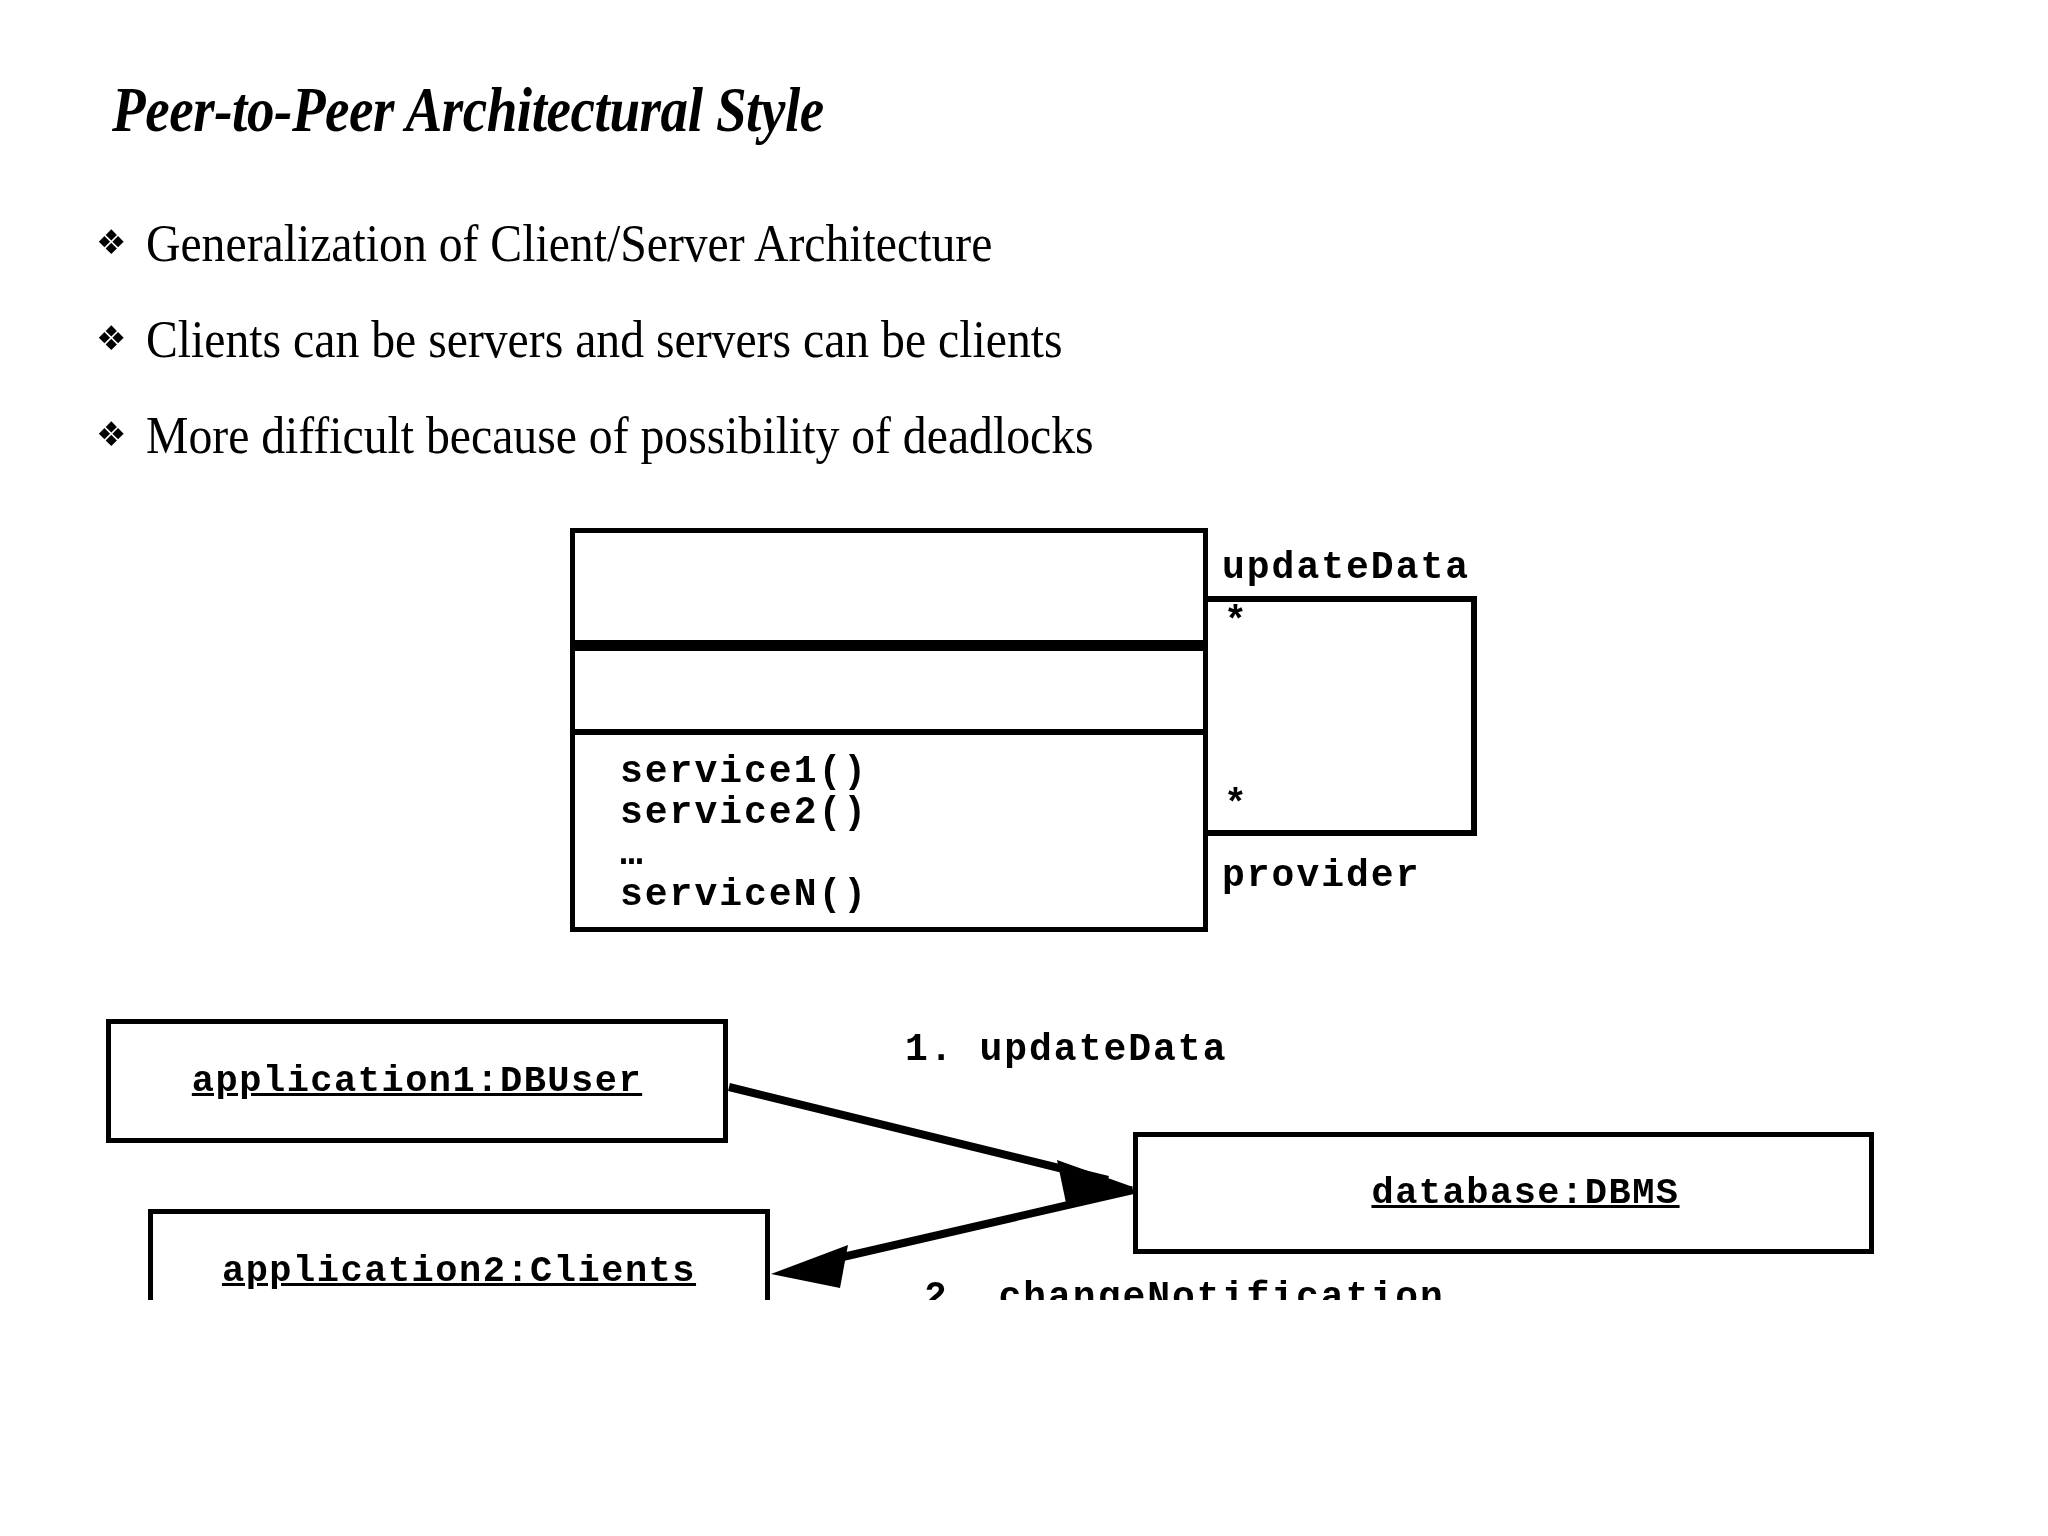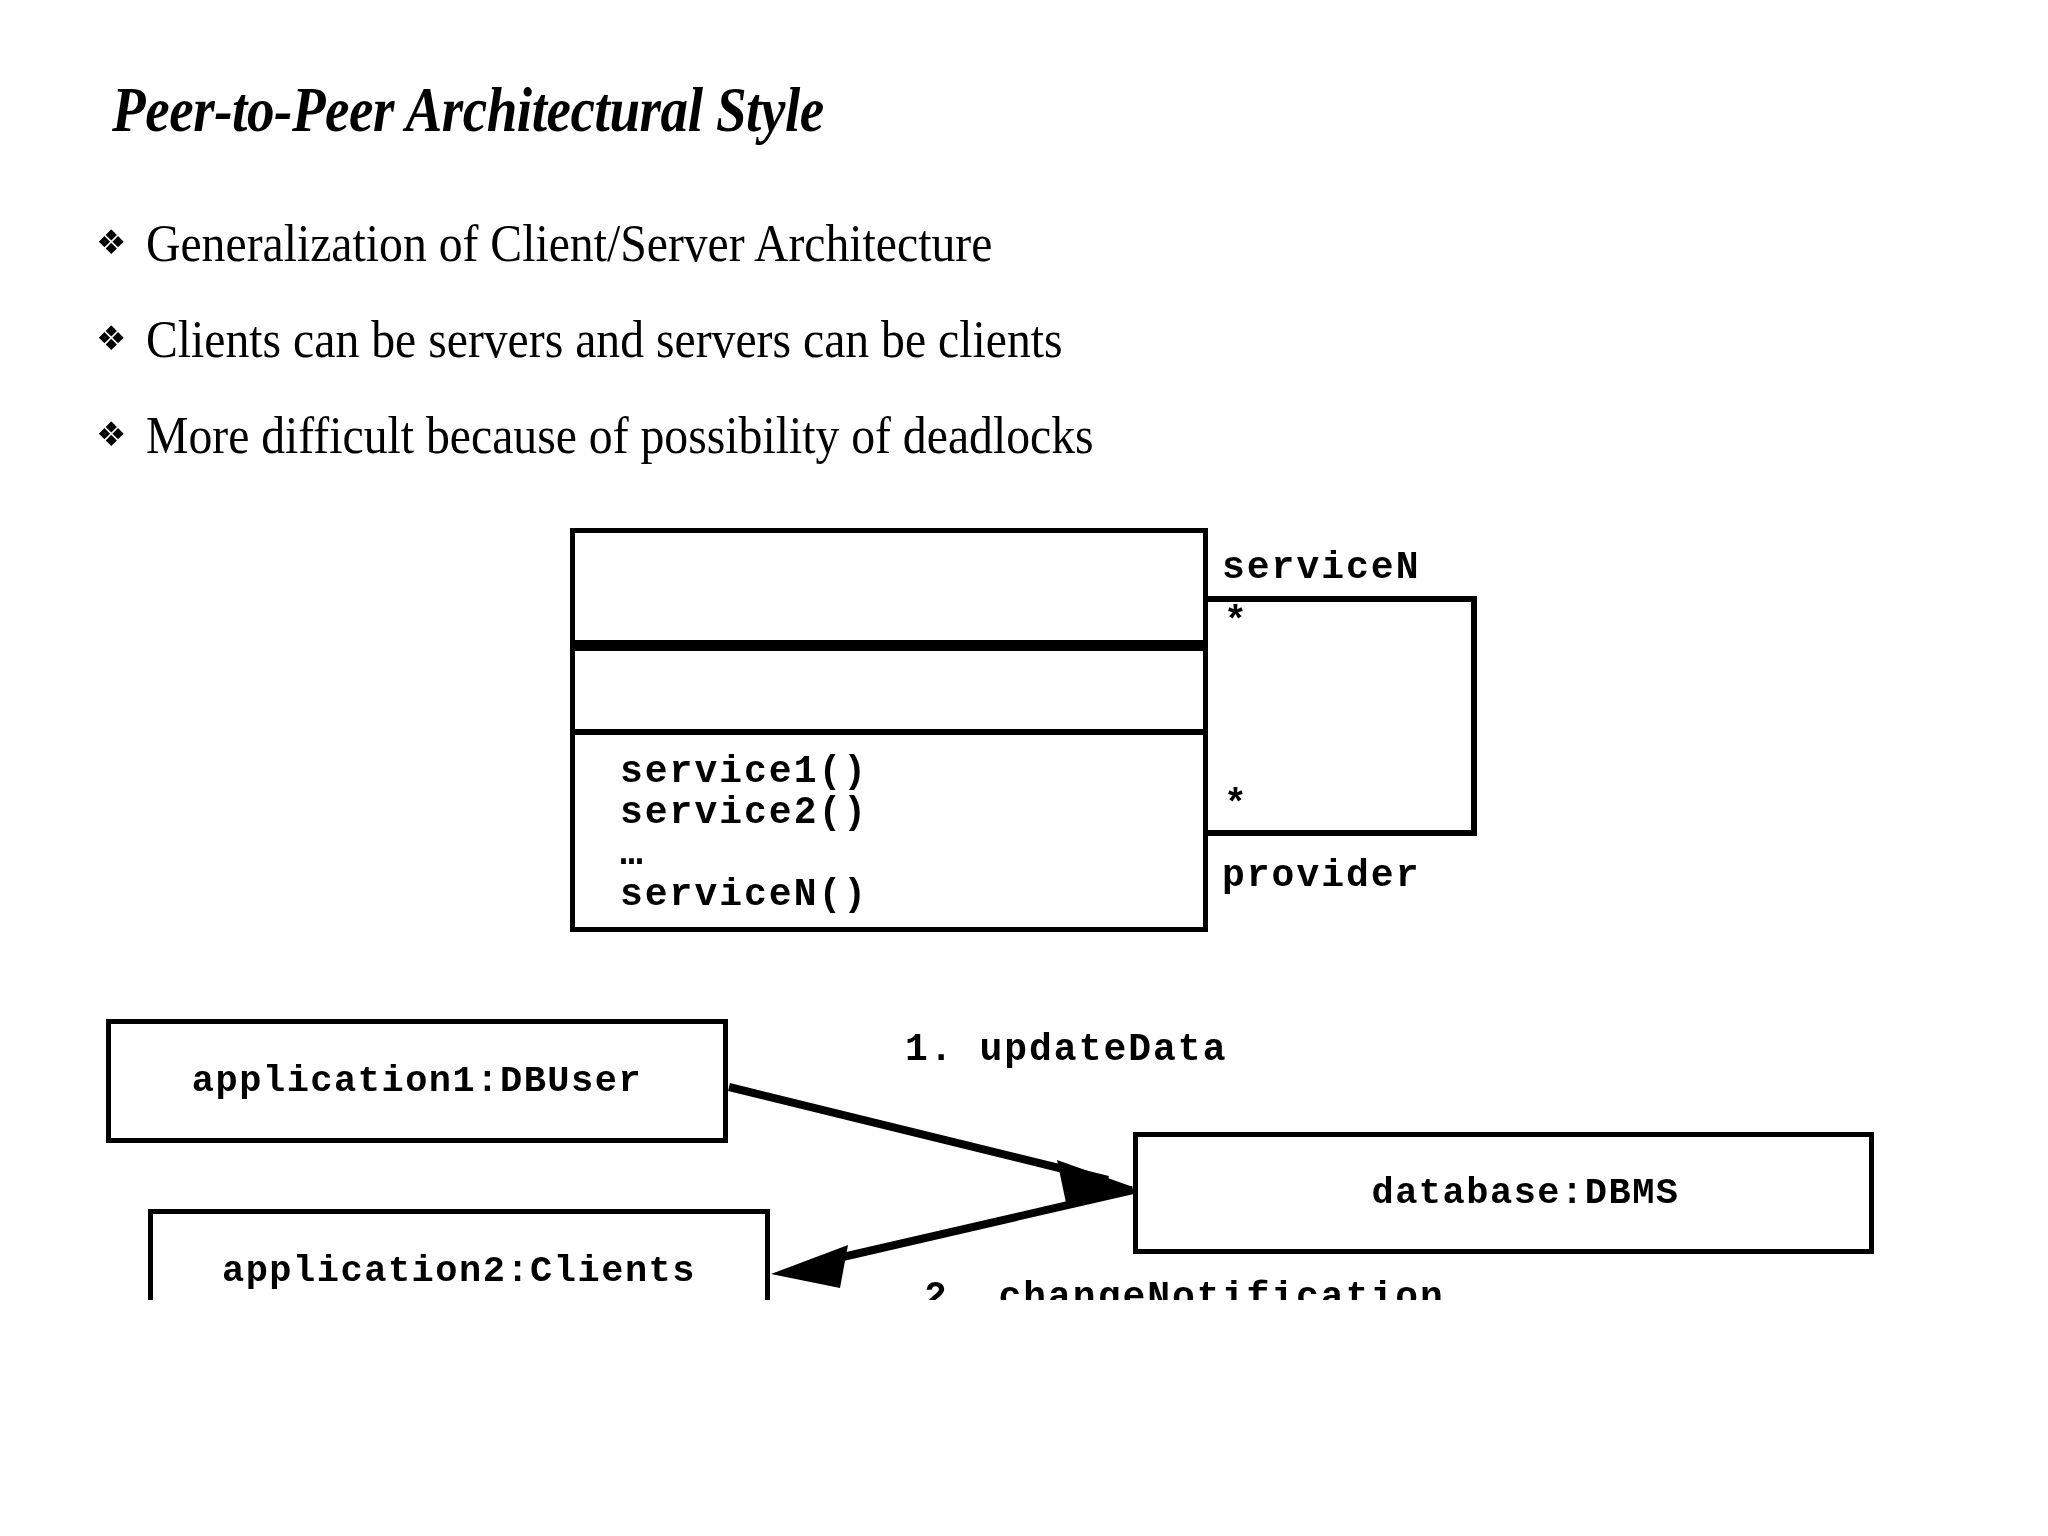--- a/index.html
+++ b/index.html
@@ -153,20 +153,21 @@
     box-sizing: border-box;
     background: #fff;
     display: flex;
     align-items: center;
     justify-content: center;
   }
   .obj-box .label {
     font-size: 37px;
     letter-spacing: 1.5px;
     white-space: nowrap;
+    text-decoration: underline;
   }
   #box-app1 { left: 106px;  top: 1019px; width: 622px; height: 124px; }
   #box-app2 { left: 148px;  top: 1209px; width: 622px; height: 124px; }
   #box-db   { left: 1133px; top: 1132px; width: 741px; height: 122px; }
   #box-db .label { transform: translateX(22px); }
 
   #arrow-svg {
     position: absolute;
     left: 0;
     top: 0;
@@ -220,21 +221,21 @@
         <div>service2()</div>
         <div class="ops-ellipsis">…</div>
         <div>serviceN()</div>
       </div>
     </div>
 
     <div class="assoc-line assoc-top"></div>
     <div class="assoc-line assoc-right"></div>
     <div class="assoc-line assoc-bot"></div>
 
-    <div class="assoc-label label-requester mono">serviceN</div>
+    <div class="assoc-label label-requester mono">updateData</div>
     <div class="assoc-label mult-top mono">*</div>
     <div class="assoc-label mult-bottom mono">*</div>
     <div class="assoc-label label-provider mono">provider</div>
 
   </div>
 
   <div id="collab-diagram">
 
     <div class="obj-box" id="box-app1">
       <span class="label mono">application1:DBUser</span>

